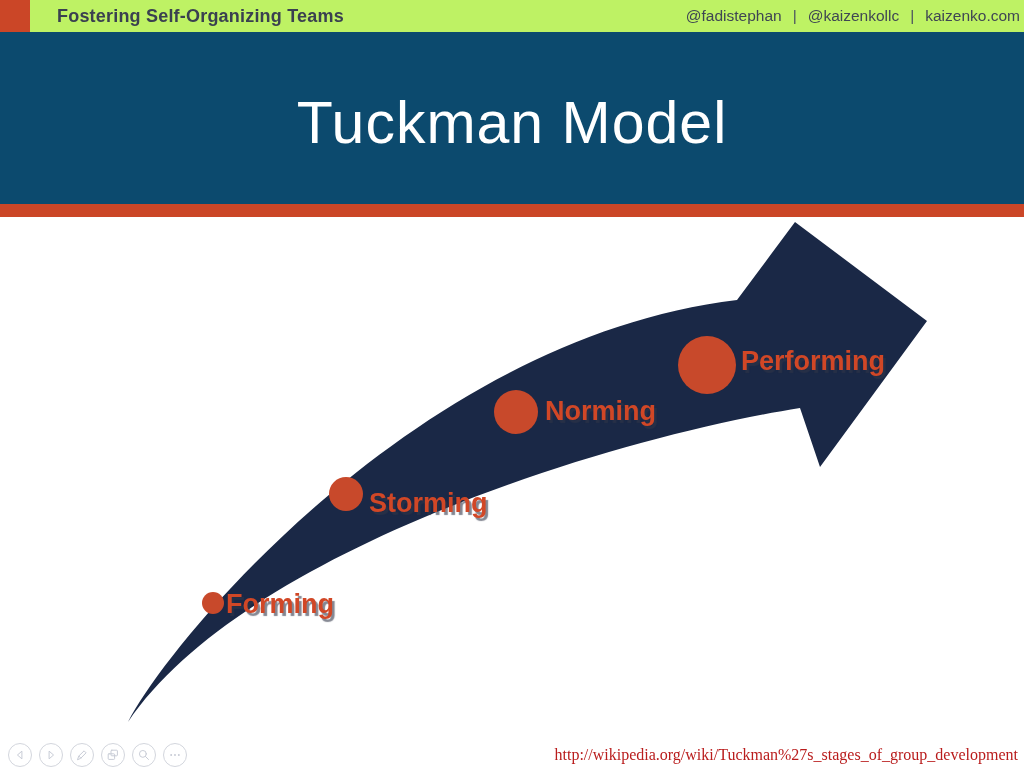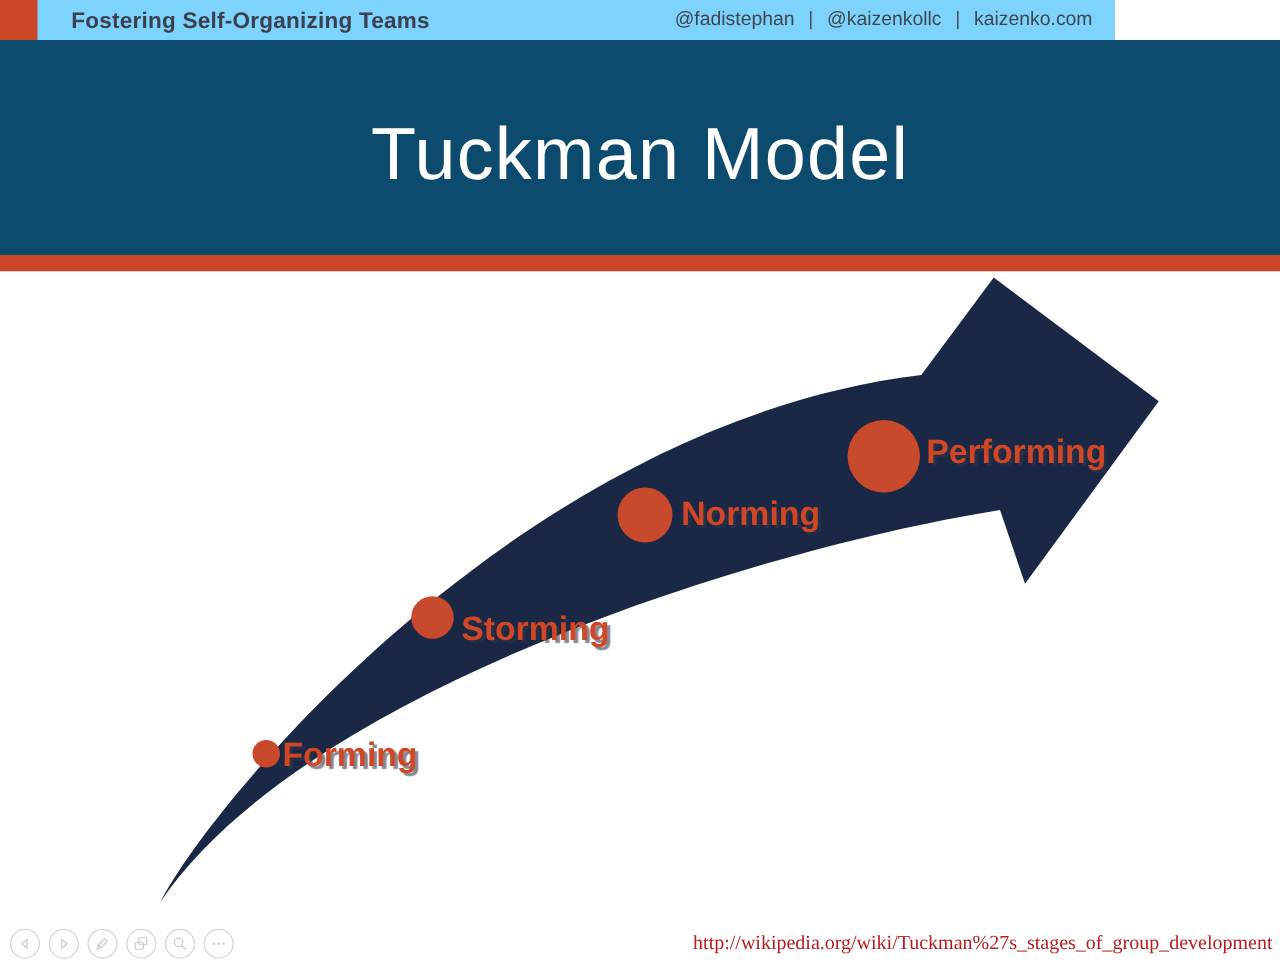--- a/index.html
+++ b/index.html
@@ -1,26 +1,26 @@
 <!DOCTYPE html>
 <html><head>
 <meta charset="utf-8">
 <style>
   * { margin:0; padding:0; box-sizing:border-box; }
   html,body { width:1024px; height:771px; overflow:hidden; background:#ffffff;
               font-family:"Liberation Sans", sans-serif; }
   .stage-wrap { position:absolute; inset:0; }
 
   
-  .topbar { position:absolute; left:0; top:0; width:892px; height:32px;
-            background:#7dd3fc; display:flex; align-items:center; z-index:5; }
+  .topbar { position:absolute; left:0; top:0; width:1024px; height:32px;
+            background:#bef264; display:flex; align-items:center; z-index:5; }
   .brand-square { width:30px; height:32px; background:#cb4627; flex:0 0 auto; }
   .topbar-title { margin-left:27px; font-size:18px; font-weight:bold; color:#3a4050;
                   letter-spacing:0.2px; }
-  .topbar-right { margin-left:auto; padding-right:18px; font-size:15.5px; color:#3f4653;
+  .topbar-right { margin-left:auto; padding-right:4px; font-size:15.5px; color:#3f4653;
                   display:flex; align-items:flex-start; }
   .topbar-right .sep { margin:0 11px; color:#4a5160; }
 
   
   .title-band { position:absolute; left:0; top:32px; width:1024px; height:172px;
                 background:#0c4a6e; display:flex; align-items:center; justify-content:center; }
   .slide-title { color:#ffffff; font-size:59px; font-weight:400; letter-spacing:1px;
                  padding-top:10px; }
 
   

